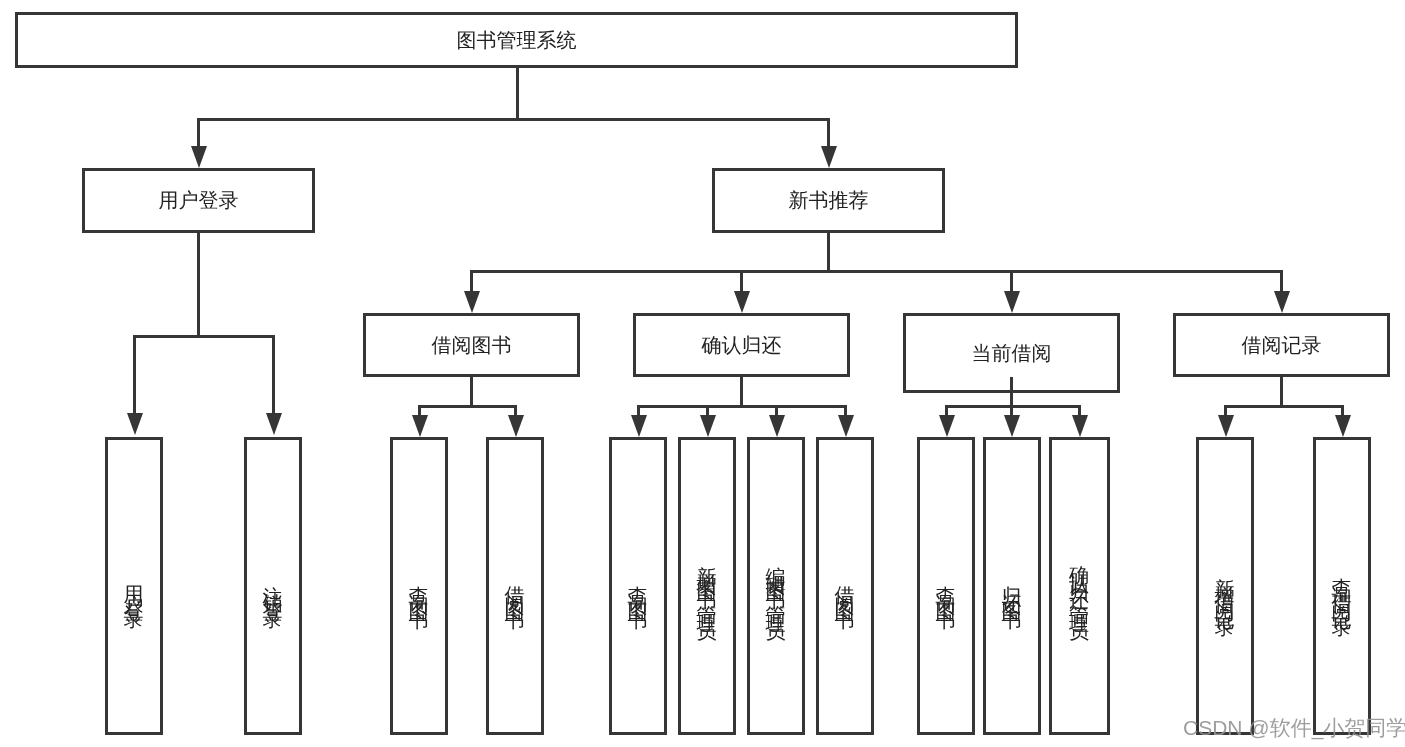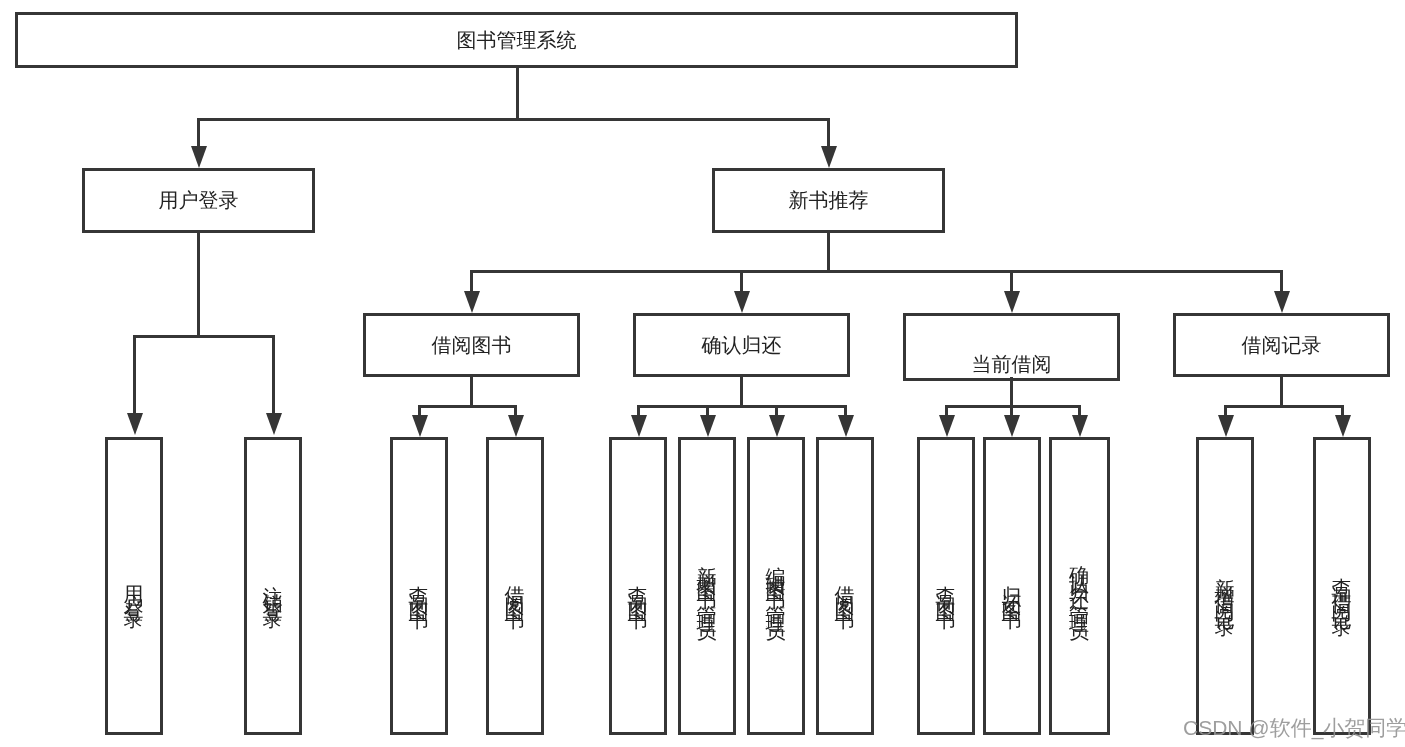--- a/index.html
+++ b/index.html
@@ -92,21 +92,21 @@
   <div class="arrow" style="left:1004px; top:291px;"></div>
   <div class="vline" style="left:1280px; top:270px; height:23px;"></div>
   <div class="arrow" style="left:1274px; top:291px;"></div>
 
   <div class="node" style="left:363px; top:313px; width:217px; height:64px;">
     <span>借阅图书</span>
   </div>
   <div class="node" style="left:633px; top:313px; width:217px; height:64px;">
     <span>确认归还</span>
   </div>
-  <div class="node" style="left:903px; top:313px; width:217px; height:68px;align-items:flex-end;">
+  <div class="node" style="left:903px; top:313px; width:217px; height:80px;">
     <span>当前借阅</span>
   </div>
   <div class="node" style="left:1173px; top:313px; width:217px; height:64px;">
     <span>借阅记录</span>
   </div>
 
   <div class="vline" style="left:470px; top:377px; height:30px;"></div>
   <div class="hline" style="left:418px; top:405px; width:99px;"></div>
   <div class="vline" style="left:418px; top:405px; height:12px;"></div>
   <div class="arrow" style="left:412px; top:415px;"></div>

